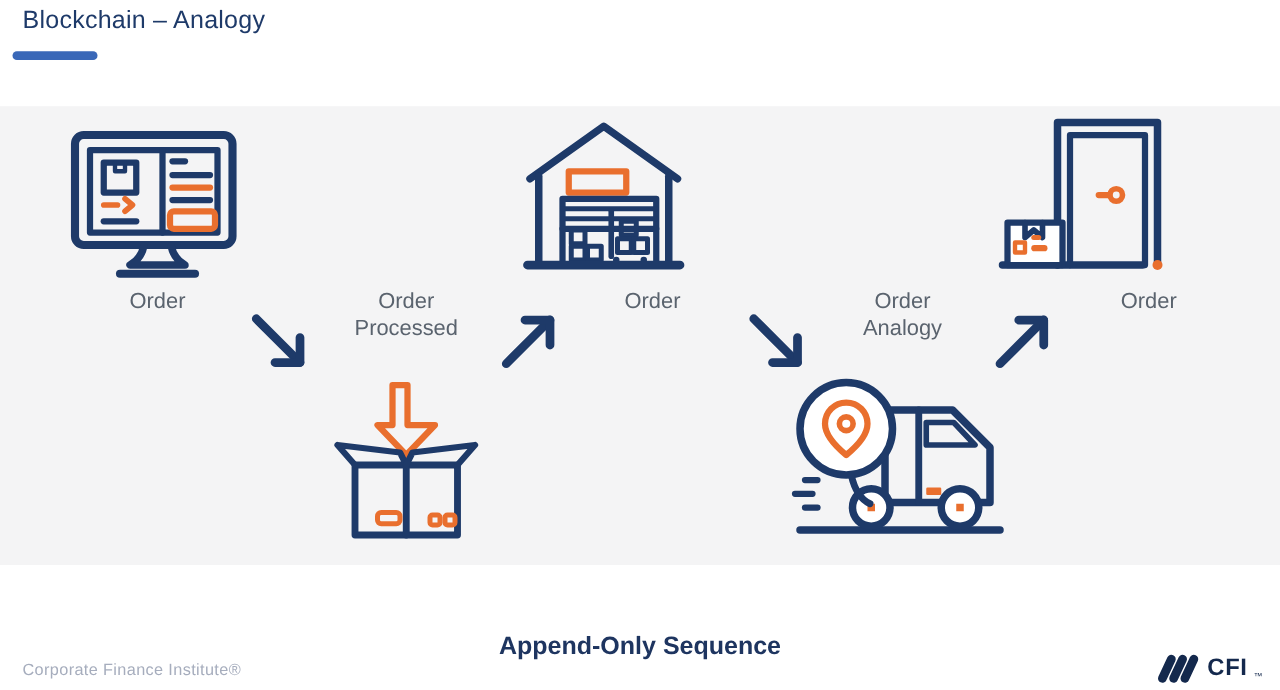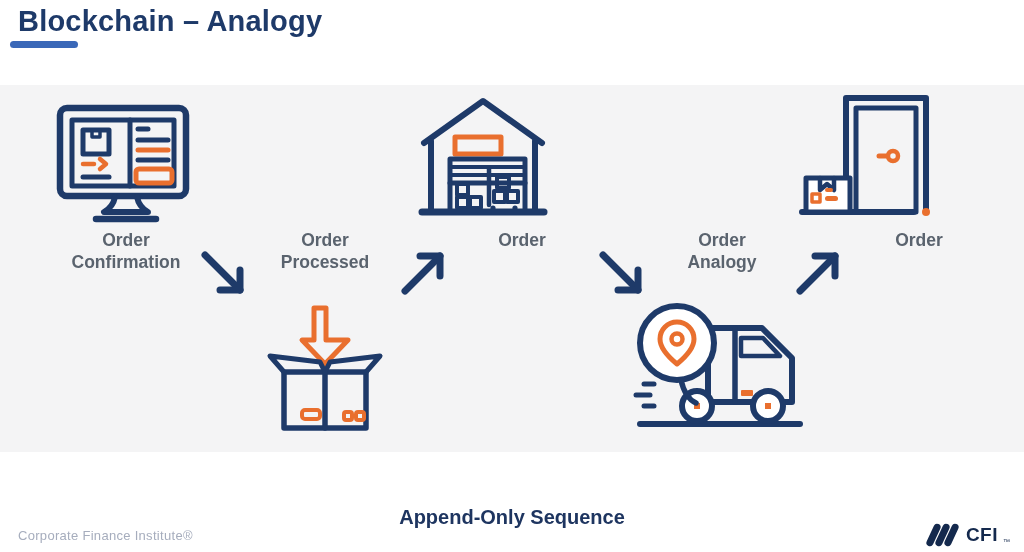--- a/index.html
+++ b/index.html
@@ -5,26 +5,26 @@
   html,body{margin:0;padding:0;}
   body{
     width:1024px;height:552px;position:relative;overflow:hidden;
     background:#ffffff;
     font-family:"Liberation Sans", sans-serif;
     --navy:#1e3a69;--orange:#e96f2e;--accent:#3a68b8;
     --labelgray:#5a636e;--band:#f4f4f5;--footgray:#a6adbd;
   }
   .abs{position:absolute;}
   
-  .title{left:18px;top:5px;font-size:29px;font-weight:700;color:var(--navy);letter-spacing:.2px;}
+  .title{left:18px;top:5px;font-size:20px;font-weight:400;color:var(--navy);letter-spacing:.2px;}
   .title-underline{left:10px;top:41px;width:68px;height:7px;border-radius:4px;background:var(--accent);}
   
   .band{left:0;top:85px;width:1024px;height:367px;background:var(--band);}
   
-  .step-label{top:229px;width:200px;text-align:center;font-size:17.5px;font-weight:700;
+  .step-label{top:229px;width:200px;text-align:center;font-size:17.5px;font-weight:400;
               color:var(--labelgray);line-height:22px;}
   .s1{left:26px;} .s2{left:225px;} .s3{left:422px;} .s4{left:622px;} .s5{left:819px;}
   
   .caption{left:0;top:466px;width:1024px;text-align:center;font-size:20px;font-weight:700;color:#1e3560;margin-top:40px;}
   
   .attribution{left:18px;top:528px;font-size:13px;color:var(--footgray);letter-spacing:.3px;}
   .logo{right:14px;top:522px;display:flex;align-items:center;gap:5px;}
   .logo-text{font-size:19px;font-weight:700;color:#14294d;letter-spacing:.5px;}
   .logo-tm{font-size:7px;color:#14294d;align-self:flex-end;margin-bottom:3px;}
   
@@ -94,21 +94,20 @@
   <rect class="fw" x="10" y="88" width="44" height="34" stroke-width="5"></rect>
   <polyline points="24,88 24,100 31,94 38,100 38,88" stroke-width="4.5"></polyline>
   <rect class="o" x="16" y="104" width="8" height="8" stroke-width="3.5"></rect>
   <rect class="fo" x="29" y="98" width="8" height="4" rx="2"></rect>
   <rect class="fo" x="29" y="106" width="13" height="5" rx="2.5"></rect>
   <circle class="fo" cx="130" cy="122" r="4"></circle>
 </svg>
 
 <div class="abs step-label s1">
   <div>Order</div>
-  <div>Confirmation</div>
 </div>
 <div class="abs step-label s2">
   <div>Order</div>
   <div>Processed</div>
 </div>
 <div class="abs step-label s3">
   <div>Order</div>
 </div>
 <div class="abs step-label s4">
   <div>Order</div>

